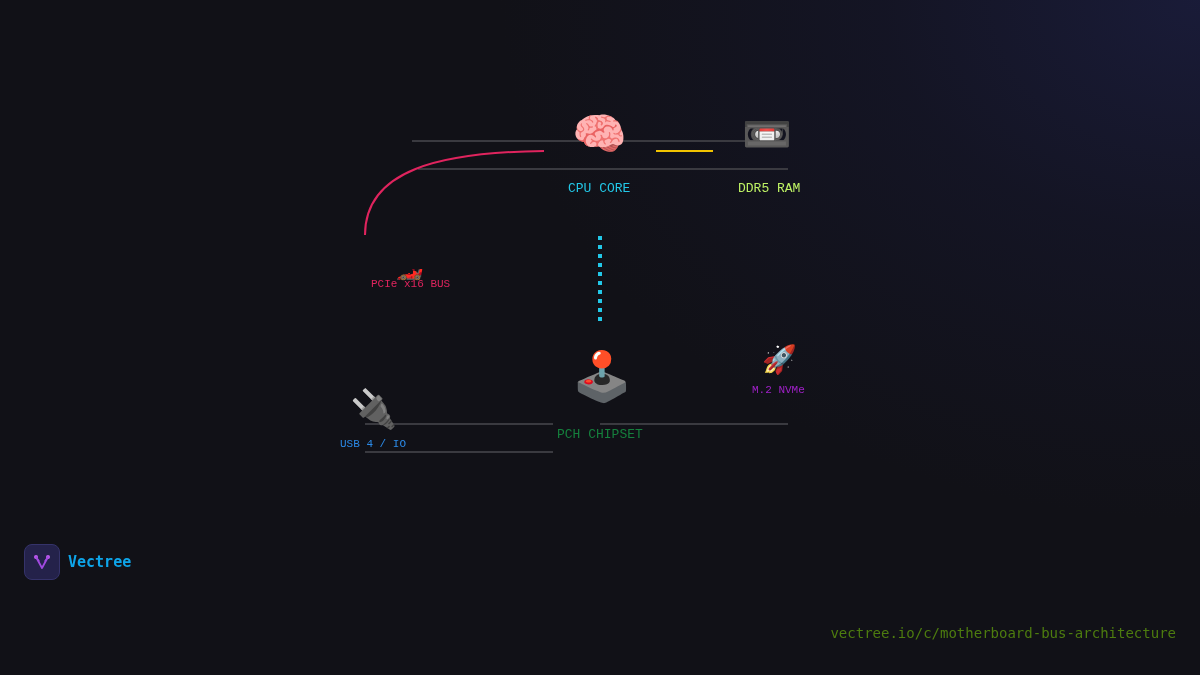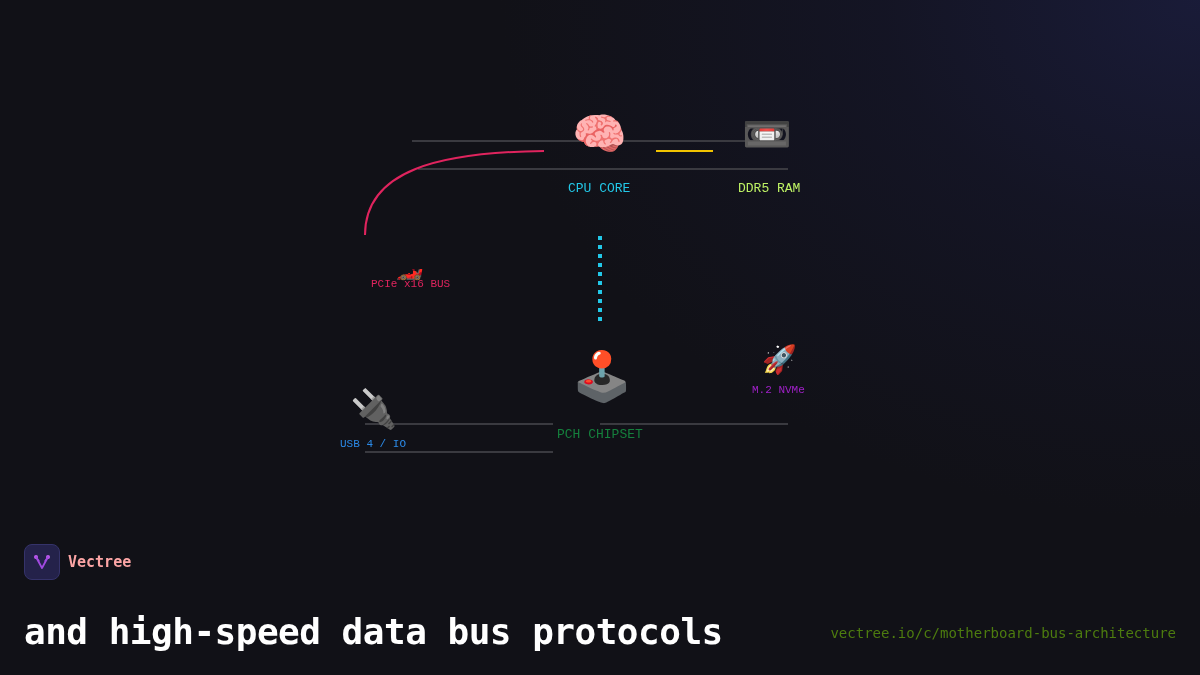--- a/index.html
+++ b/index.html
@@ -16,21 +16,21 @@
     }
     svg.diagram { position: absolute; left: 0; top: 0; }
     .emoji { position: absolute; line-height: 1; font-family: "DejaVu Sans", sans-serif; }
     .label { position: absolute; white-space: nowrap; font-family: Liberation Mono, monospace; }
     .brand { position: absolute; left: 24px; top: 544px; display: flex; align-items: center; gap: 8px; }
     .brand-logo {
       width: 34px; height: 34px; border-radius: 8px;
       background: #24224a; border: 1px solid #35336a;
       display: flex; align-items: center; justify-content: center;
     }
-    .brand-name { color: #fca5a5; font-size: 15px; font-weight: bold; font-family: "DejaVu Sans Mono", monospace; }
+    .brand-name { color: #0ea5e9; font-size: 15px; font-weight: bold; font-family: "DejaVu Sans Mono", monospace; }
     .title {
       position: absolute; left: 24px; top: 582px; margin: 0;
       color: #ffffff; font-size: 36px; font-weight: bold; line-height: 33px;
       font-family: "DejaVu Sans Mono", "Liberation Mono", monospace;
       letter-spacing: -0.5px;
     }
     .url {
       position: absolute; right: 24px; top: 625px;
       color: #4d7c0f; font-size: 14px;
       font-family: "DejaVu Sans Mono", monospace;
@@ -79,16 +79,15 @@
       <circle cx="4" cy="5" r="2" fill="#c05cf0"></circle>
       <circle cx="16" cy="5" r="2" fill="#c05cf0"></circle>
       <path d="M4 5 L7 9 M16 5 L13 9" stroke="#a14ae0" stroke-width="1.4" stroke-linecap="round"></path>
     </svg>
   </div>
   <span class="brand-name">Vectree</span>
 </div>
 
 <h1 class="title">
   <br>
-  <span>and high-speed data bus protocols</span>
 </h1>
 
 <span class="url">vectree.io/c/motherboard-bus-architecture</span>
 
 </body></html>

